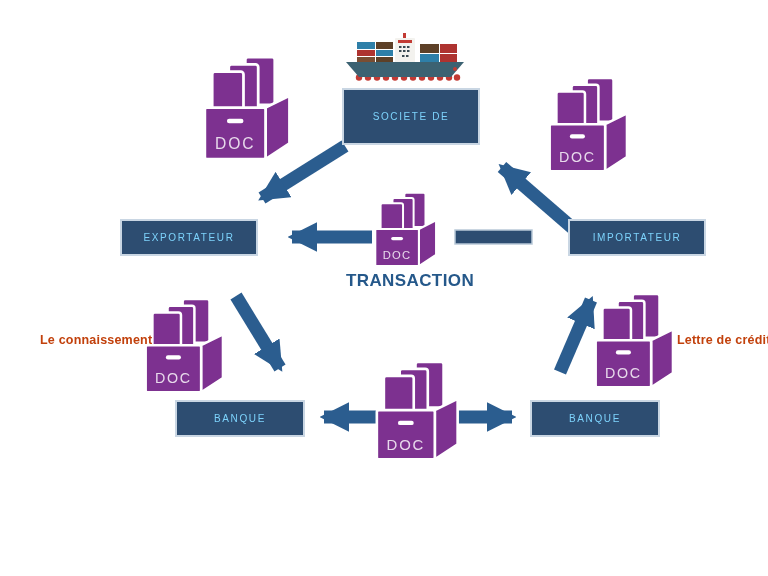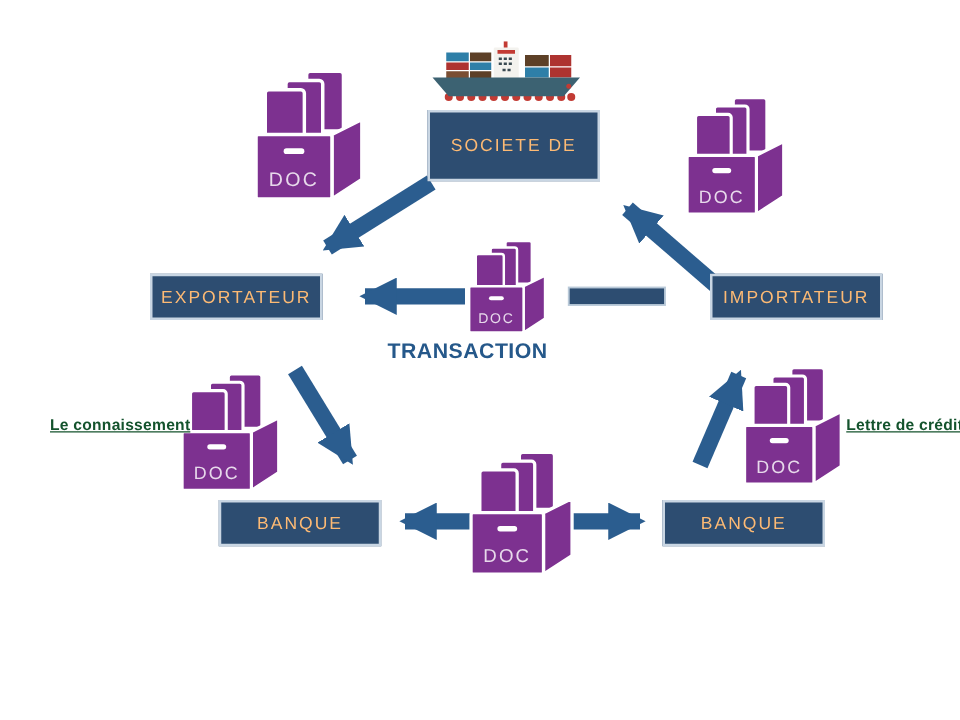--- a/index.html
+++ b/index.html
@@ -7,33 +7,33 @@
     width:768px; height:576px; position:relative; overflow:hidden;
     background:#ffffff;
     font-family:"Liberation Sans", sans-serif;
   }
   .abs { position:absolute; }
   .layer-arrows { position:absolute; left:0; top:0; z-index:1; }
   .layer-top { z-index:2; }
 
   .navy-box {
     position:absolute; z-index:2; box-sizing:border-box;
-    background:#2d4d71; border:2px solid #c9d6e3; color:#fdba74;
+    background:#2d4d71; border:2px solid #c9d6e3; color:#7dd3fc;
     display:flex; flex-direction:column; align-items:center; justify-content:center;
-    text-align:center; font-size:14px; letter-spacing:1.6px; line-height:23px;
+    text-align:center; font-size:10px; letter-spacing:1.6px; line-height:23px;
   }
 
   .title-text {
-    position:absolute; z-index:2; 
+    position:absolute; z-index:2; text-align:center;
     color:#25588a; font-weight:bold; font-size:17px; letter-spacing:0.4px;
     line-height:21px;
   }
   .side-label {
-    position:absolute; z-index:2; color:#14532d; font-weight:bold;
-    font-size:12.5px; letter-spacing:0.2px; white-space:nowrap;text-decoration:underline;
+    position:absolute; z-index:2; color:#c2410c; font-weight:bold;
+    font-size:12.5px; letter-spacing:0.2px; white-space:nowrap;
   }
 
   .docbox { position:absolute; z-index:2; }
   .docbox svg { display:block; }
   .doc-text {
     fill:rgba(255,255,255,0.82); font-family:"Liberation Sans", sans-serif;
     font-size:17px; letter-spacing:2px;
   }
 </style>
 </head>

